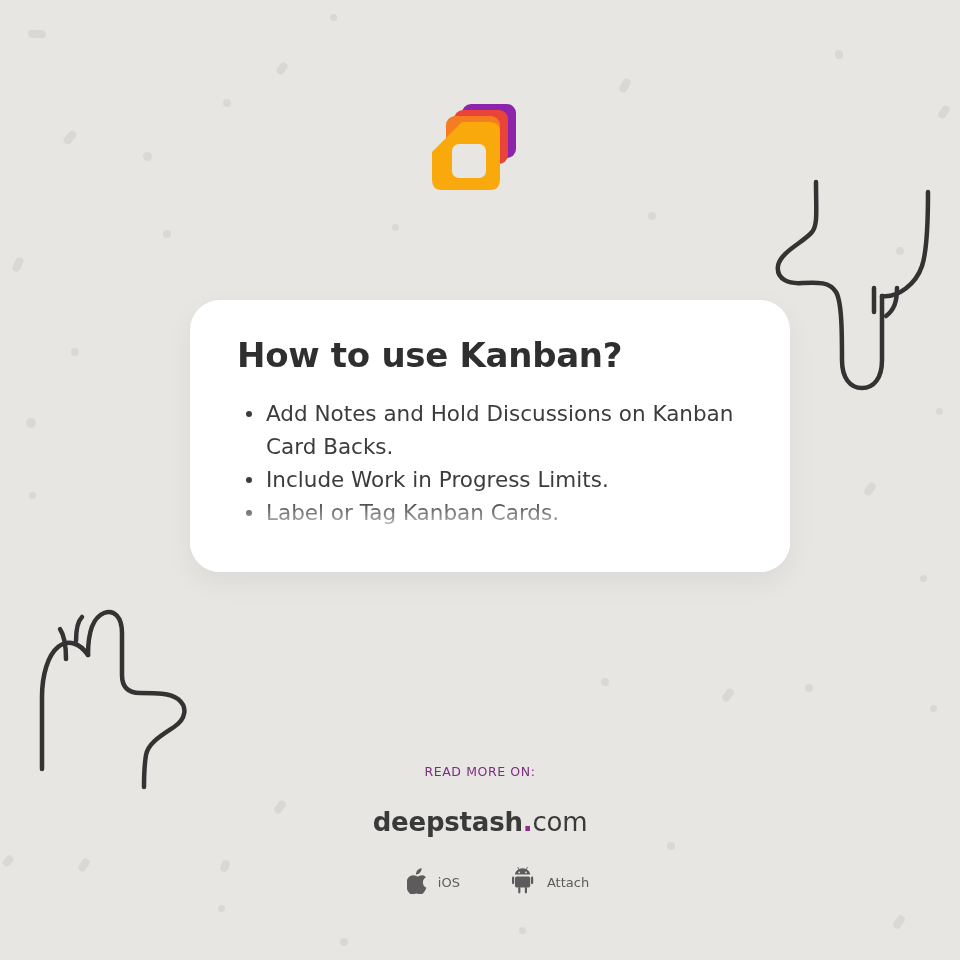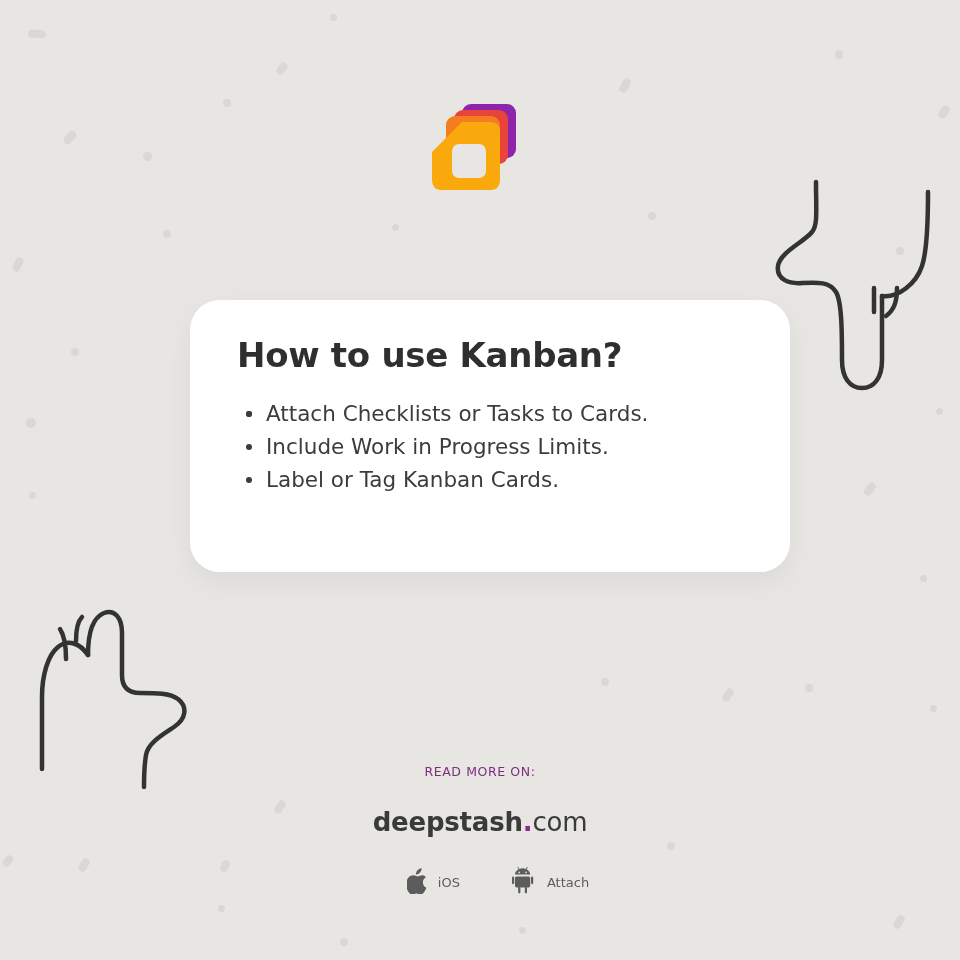--- a/index.html
+++ b/index.html
@@ -241,24 +241,21 @@
       <path d="M62 62 C58 66 56 74 56 86"></path>
     </svg>
   </div>
 
   <div id="content-card">
     <div id="card-inner">
       <h1 id="card-title">How to use Kanban?</h1>
       <ul id="card-list">
         <li>
           <span class="bullet-dot"></span>
-        </li>
-        <li>
-          <span class="bullet-dot"></span>
-          <span>Attach Checklists or Tasks to Cards.</span>
+          <span>Add Notes and Hold Discussions on Kanban Card Backs.</span>
         </li>
         <li>
           <span class="bullet-dot"></span>
           <span>Include Work in Progress Limits.</span>
         </li>
         <li>
           <span class="bullet-dot"></span>
           <span>Label or Tag Kanban Cards.</span>
         </li>
       </ul>

